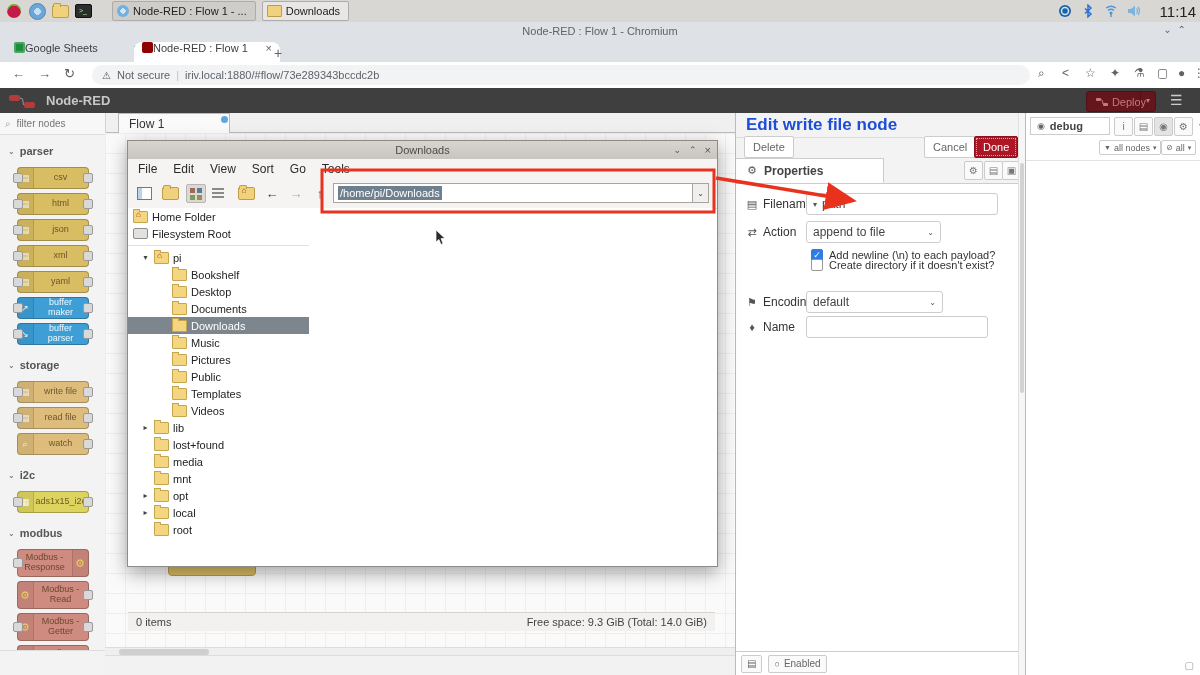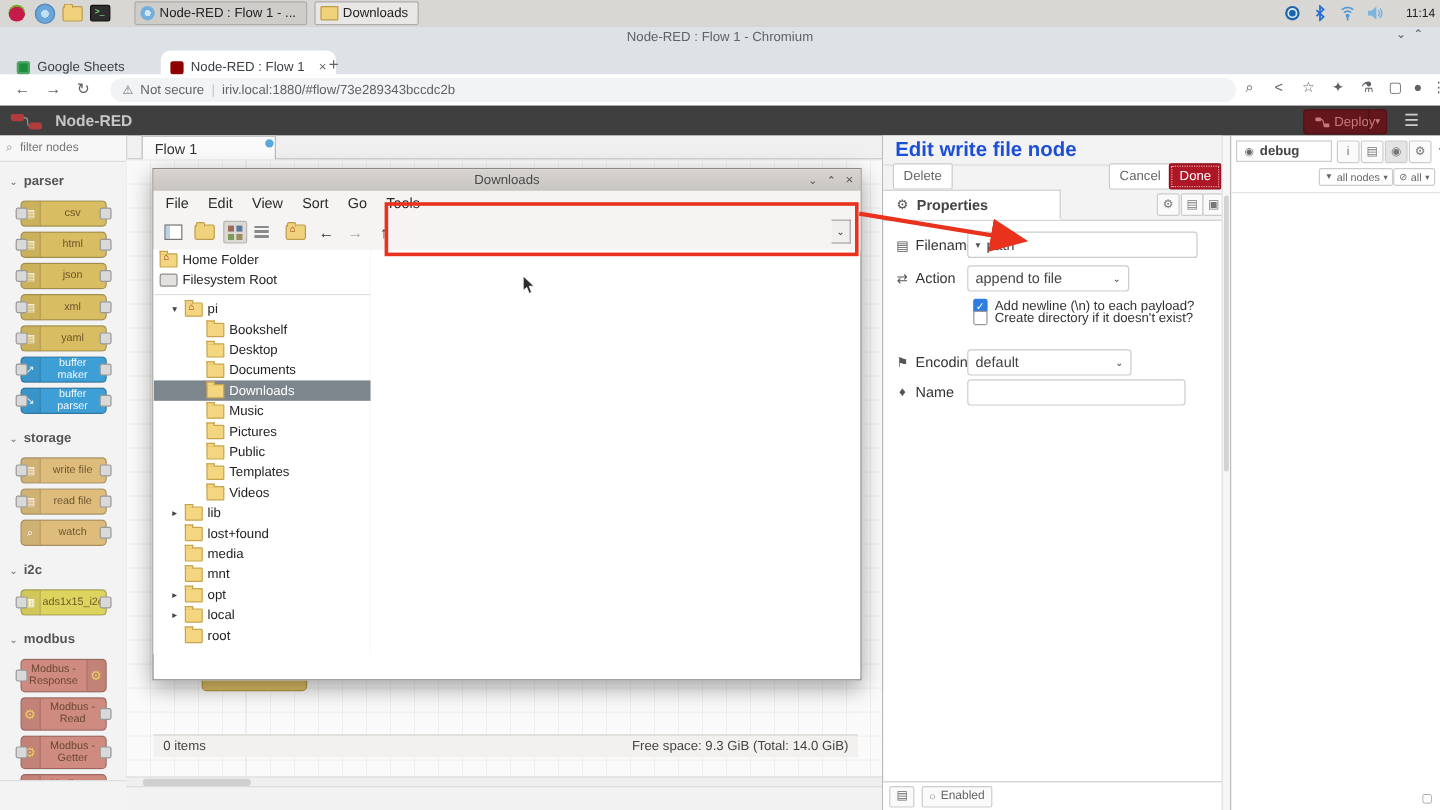--- a/index.html
+++ b/index.html
@@ -13,26 +13,26 @@
   .chrom{width:15px;height:15px;border-radius:50%;background:radial-gradient(circle,#bfe0f7 30%,#6aa7d8 31%);border:1px solid #4d86b8;}
   .foldr{width:15px;height:11px;background:#f0d27c;border:1px solid #bd9c4a;border-radius:2px;position:relative;}
   .foldr:before{content:"";position:absolute;left:0;top:-3px;width:6px;height:3px;background:#f0d27c;border:1px solid #bd9c4a;border-bottom:none;border-radius:2px 2px 0 0;}
   .term{width:15px;height:12px;background:#2d2d2d;border:1px solid #111;border-radius:2px;color:#9f9;font-size:7px;line-height:11px;text-align:center;}
   .task-btn{height:18px;margin-left:6px;padding:0 8px 0 4px;display:flex;align-items:center;gap:4px;border:1px solid #aeaca9;background:#cfcdca;border-radius:2px;font-size:11px;color:#222;white-space:nowrap;}
   .task-btn.active{background:#e9e7e5;}
   .mini-chrom{width:12px;height:12px;border-radius:50%;background:radial-gradient(circle,#cfe6f7 30%,#74b0dd 31%);}
   .mini-fold{width:13px;height:10px;background:#f0d27c;border:1px solid #bd9c4a;border-radius:1px;}
   #tray{position:absolute;right:4px;top:0;height:22px;display:flex;align-items:center;gap:9px;}
   .tray-ic{width:14px;height:14px;display:flex;align-items:center;justify-content:center;}
-  #clock{font-size:10px;color:#222;margin-left:10px;text-align:center;}
+  #clock{font-size:15px;color:#222;margin-left:10px;text-align:center;}
   
   #btitle{left:0;top:22px;width:1200px;height:18px;background:#dee1e6;display:flex;align-items:center;justify-content:center;color:#5f6368;font-size:11px;}
   #bwinctl{position:absolute;right:8px;top:24px;color:#5f6368;font-size:10px;letter-spacing:6px;}
   #tabstrip{left:0;top:40px;width:1200px;height:22px;background:#dee1e6;}
-  .tab{position:absolute;top:2px;height:20px;display:flex;align-items:flex-end;gap:6px;padding:0 8px;font-size:11px;color:#3c4043;border-radius:8px 8px 0 0;}
+  .tab{position:absolute;top:2px;height:20px;display:flex;align-items:flex-start;padding:0 8px;font-size:11px;color:#3c4043;border-radius:8px 8px 0 0;}
   .tab.inactive{background:#dee1e6;border-right:1px solid #b8bcc0;}
   .tab.active{background:#ffffff;}
   .tab .fav-sheets{width:11px;height:11px;background:#1e8e3e;border-radius:2px;box-shadow:inset 0 0 0 2px #fff3;} 
   .tab .fav-nr{width:11px;height:11px;background:#8f0000;border-radius:2px;}
   .tab .tclose{color:#5f6368;font-size:11px;margin-left:6px;}
   #newtab{position:absolute;left:274px;top:5px;color:#5f6368;font-size:14px;}
   #addrbar{left:0;top:62px;width:1200px;height:26px;background:#ffffff;border-bottom:1px solid #dadce0;}
   .nav-ic{position:absolute;top:66px;color:#5f6368;font-size:13px;}
   #urlpill{position:absolute;left:92px;top:65px;width:938px;height:20px;background:#f1f3f4;border-radius:10px;display:flex;align-items:center;gap:6px;padding:0 10px;color:#5f6368;box-sizing:border-box;}
   #urlpill .warn{font-size:10px;}
@@ -509,20 +509,23 @@
           <span class="ticon-list"></span>
         </span>
       <span class="tool-ic" style="left:108px;">
           <span class="foldr" style="position:relative;">
             <span style="position:absolute;left:3px;top:-2px;font-size:8px;color:#a03325;">⌂</span>
           </span>
         </span>
       <span class="tool-ic" style="left:134px;color:#333;">←</span>
       <span class="tool-ic" style="left:158px;color:#aaa;">→</span>
       <span class="tool-ic" style="left:182px;color:#333;">↑</span>
+      <div id="fmpath">
+        <span class="selspan">/home/pi/Downloads</span>
+      </div>
       <span id="fmpathchev">⌄</span>
     </div>
     <div id="fmbody">
       <div id="fmsidebar">
         <div id="fm-places">
             <div class="place-row">
               <span class="icon-folder">
                 <span class="emblem">⌂</span>
               </span>
               <span class="place-label">Home Folder</span>

